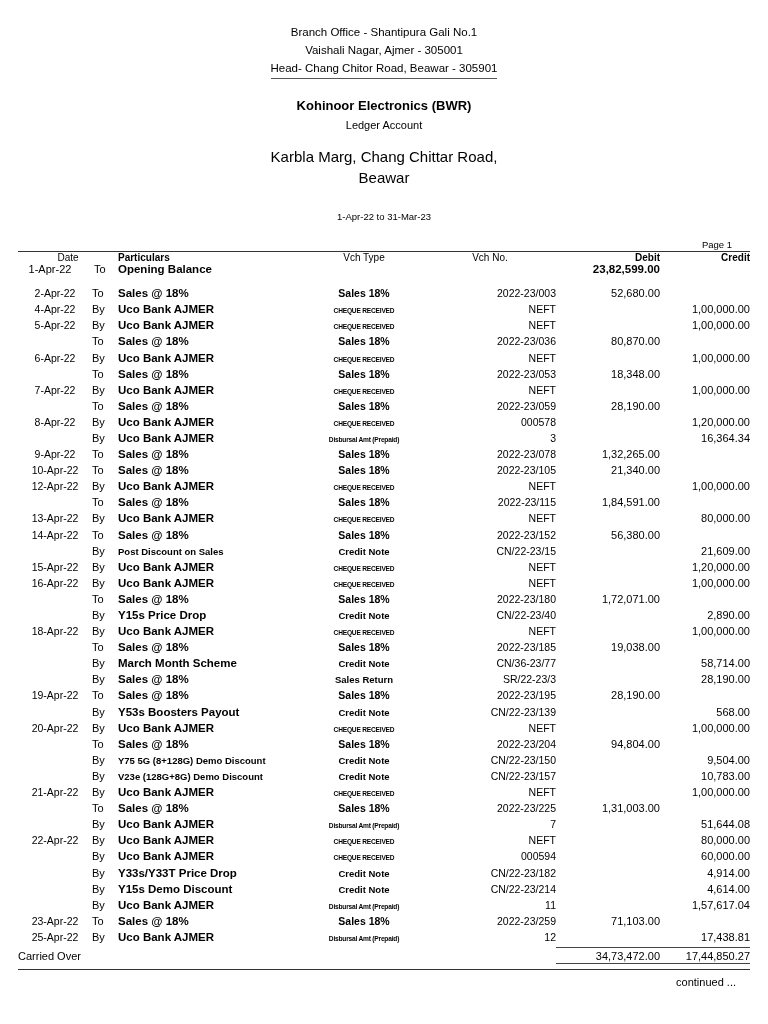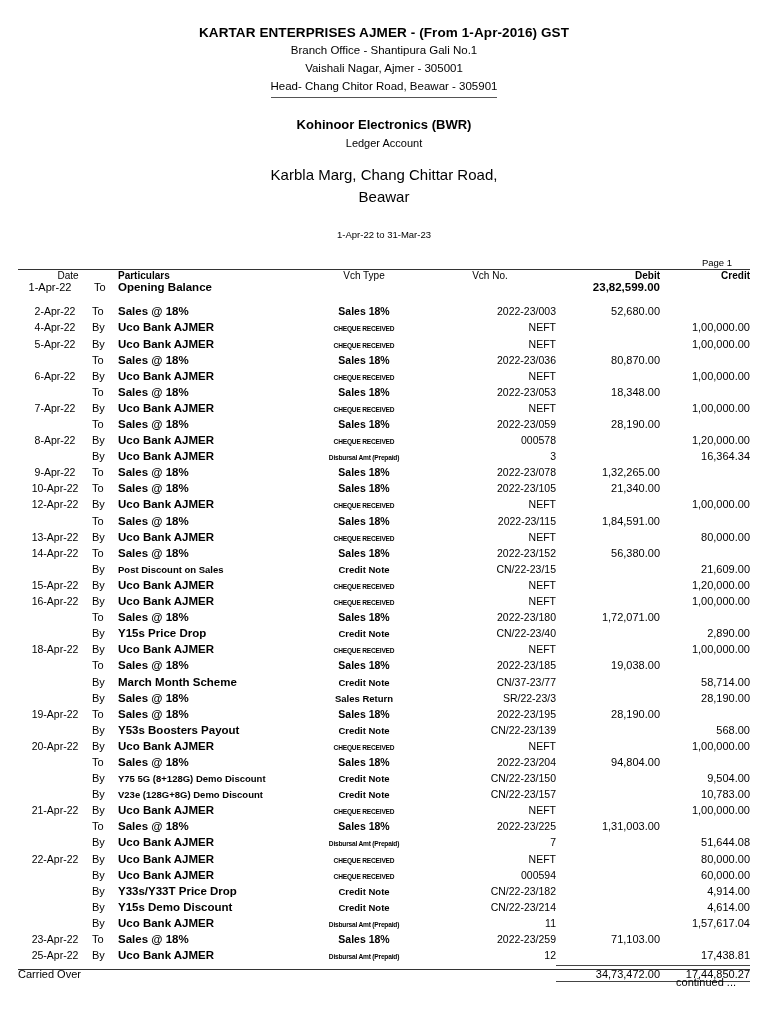--- a/index.html
+++ b/index.html
@@ -218,21 +218,20 @@
     padding-top: 6px;
     padding-right: 14px;
   }
 </style>
 </head>
 <body>
 
 <div id="page">
 
   <div class="letterhead">
-    <div class="company-name">KARTAR ENTERPRISES AJMER - (From 1-Apr-2016)  GST</div>
     <div class="addr-line">Branch Office - Shantipura Gali No.1</div>
     <div class="addr-line">Vaishali Nagar, Ajmer - 305001</div>
     <div class="addr-line"><span class="addr-underline">Head- Chang Chitor Road, Beawar - 305901</span></div>
   </div>
 
   <div class="ledger-block">
     <div class="ledger-party">Kohinoor Electronics (BWR)</div>
     <div class="ledger-sub">Ledger Account</div>
     <div class="party-addr">Karbla Marg, Chang Chittar Road,</div>
     <div class="party-addr" style="margin-top:0">Beawar</div>
@@ -479,21 +478,21 @@
           <td class="d-vtype">Sales 18%</td>
           <td class="d-vno">2022-23/185</td>
           <td class="d-debit">19,038.00</td>
           <td class="d-credit"></td>
         </tr>
         <tr>
           <td class="d-date"></td>
           <td class="d-dc">By</td>
           <td class="d-part">March Month Scheme</td>
           <td class="d-vtype smallbold">Credit Note</td>
-          <td class="d-vno">CN/37-23/77</td>
+          <td class="d-vno">CN/36-23/77</td>
           <td class="d-debit"></td>
           <td class="d-credit">58,714.00</td>
         </tr>
         <tr>
           <td class="d-date"></td>
           <td class="d-dc">By</td>
           <td class="d-part">Sales @ 18%</td>
           <td class="d-vtype smallbold">Sales Return</td>
           <td class="d-vno">SR/22-23/3</td>
           <td class="d-debit"></td>

